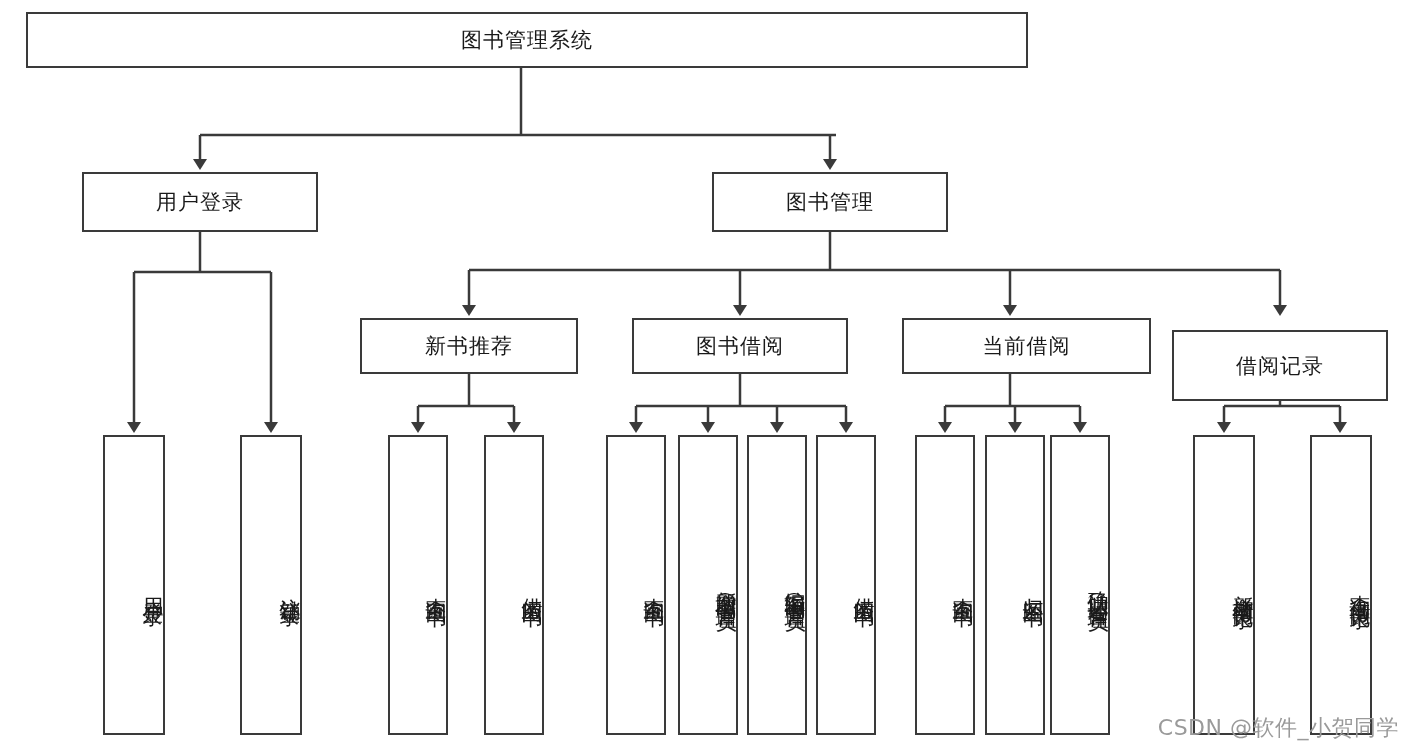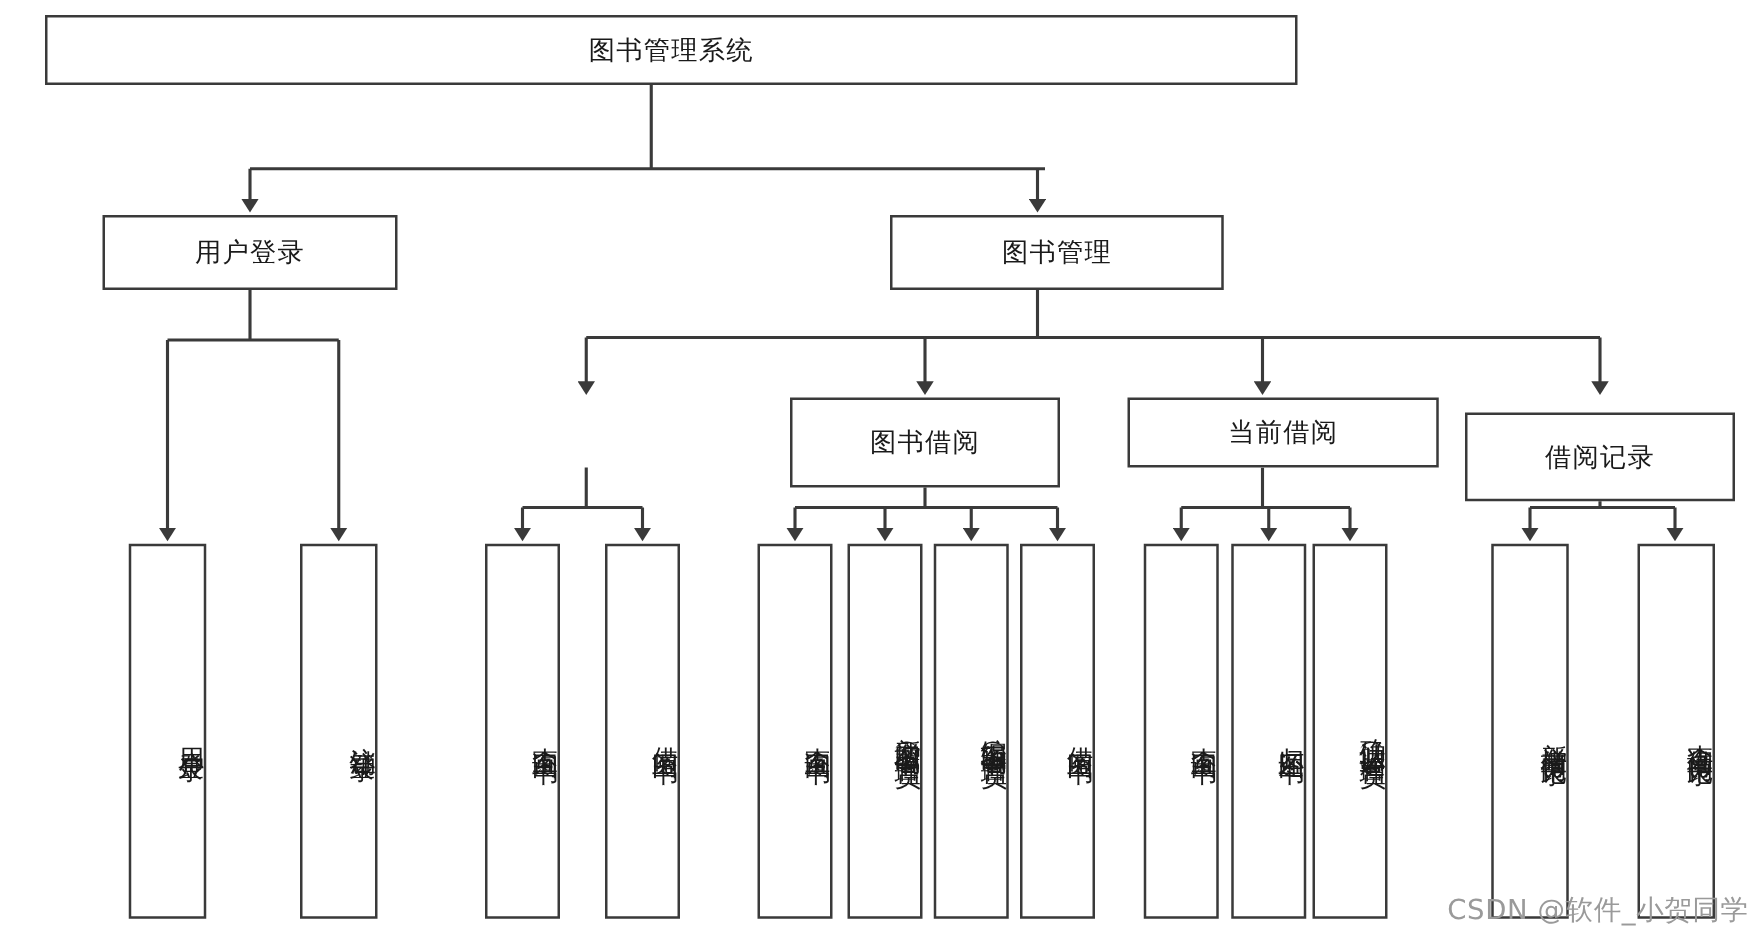--- a/index.html
+++ b/index.html
@@ -116,26 +116,27 @@
     <path class="lnk" d="M945,406 L945,423" marker-end="url(#arr)"></path>
     <path class="lnk" d="M1015,406 L1015,423" marker-end="url(#arr)"></path>
     <path class="lnk" d="M1080,406 L1080,423" marker-end="url(#arr)"></path>
 
     <path class="lnk" d="M1280,374 L1280,406"></path>
     <path class="lnk" d="M1224,406 L1340,406"></path>
     <path class="lnk" d="M1224,406 L1224,423" marker-end="url(#arr)"></path>
     <path class="lnk" d="M1340,406 L1340,423" marker-end="url(#arr)"></path>
   </svg>
 
-  <div class="node h" style="left:36px; top:12px; width:1002px; height:56px;">图书管理系统</div>
+  <div class="node h" style="left:26px; top:12px; width:1002px; height:56px;">图书管理系统</div>
 
   <div class="node h" style="left:82px; top:172px; width:236px; height:60px;">用户登录</div>
-  <div class="node h" style="left:712px; top:172px; width:267px; height:60px;">图书管理</div>
+  <div class="node h" style="left:712px; top:172px; width:236px; height:60px;">图书管理</div>
 
-  <div class="node h" style="left:632px; top:318px; width:216px; height:72px;">图书借阅</div>
+  <div class="node h" style="left:360px; top:318px; width:218px; height:56px;">新书推荐</div>
+  <div class="node h" style="left:632px; top:318px; width:216px; height:56px;">图书借阅</div>
   <div class="node h" style="left:902px; top:318px; width:249px; height:56px;">当前借阅</div>
   <div class="node h" style="left:1172px; top:330px; width:216px; height:71px;">借阅记录</div>
 
   <div class="node v" style="left:103px; top:435px; width:62px; height:300px;">
     <span class="vtext">用户登录</span>
   </div>
   <div class="node v" style="left:240px; top:435px; width:62px; height:300px;">
     <span class="vtext">注销登录</span>
   </div>
 

